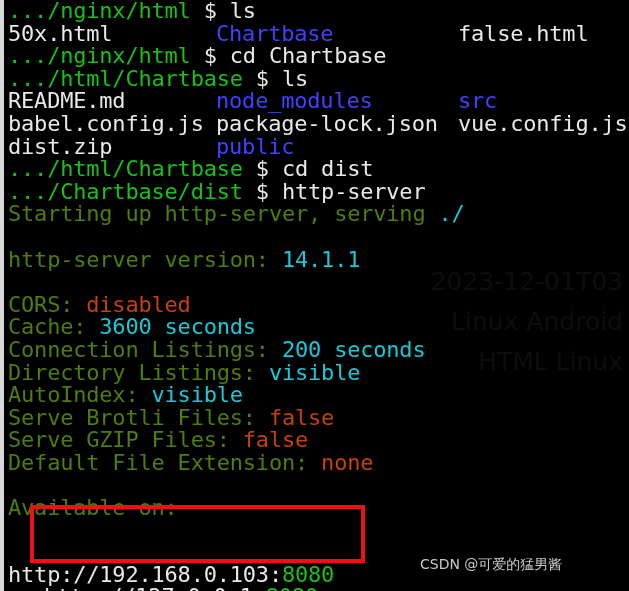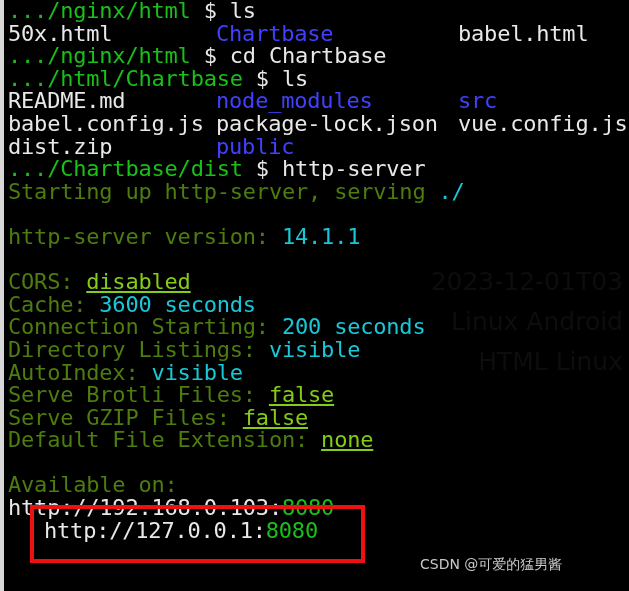--- a/index.html
+++ b/index.html
@@ -46,21 +46,21 @@
     padding-left: 8px;
     letter-spacing: -0.2px;
   }
   .line.blank { }
   
   .c-green  { color: #18c018; }
   .c-white  { color: #e8e8e8; }
   .c-blue   { color: #4040ff; }
   .c-yellow { color: #4d7c0f; }
   .c-cyan   { color: #18c8d8; }
-  .c-red    { color: #84cc16; text-decoration: underline; }
+  .c-red    { color: #c2410c; }
   .c-portgreen { color: #18c018; }
 
   
   .cols { position: relative; }
   .col1 { display: inline-block; width: 208px; }
   .col2 { display: inline-block; width: 242px; }
   .col3 { display: inline-block; }
 
   
   .annotation-box {
@@ -106,42 +106,43 @@
 <div id="terminal">
 
   <div class="edge-strip"></div>
 
   <div class="bg-watermark">2023-12-01T03
 Linux Android
 HTML  Linux</div>
 
   <div class="console" id="console">
       <div class="line"><span class="c-green">.../nginx/html</span><span class="c-white"> $ </span><span class="c-white">ls</span></div>
-      <div class="line cols"><span class="col1 c-white">50x.html</span><span class="col2 c-blue">Chartbase</span><span class="col3 c-white">babel.html</span></div>
+      <div class="line cols"><span class="col1 c-white">50x.html</span><span class="col2 c-blue">Chartbase</span><span class="col3 c-white">false.html</span></div>
       <div class="line"><span class="c-green">.../nginx/html</span><span class="c-white"> $ </span><span class="c-white">cd Chartbase</span></div>
       <div class="line"><span class="c-green">.../html/Chartbase</span><span class="c-white"> $ </span><span class="c-white">ls</span></div>
       <div class="line cols"><span class="col1 c-white">README.md</span><span class="col2 c-blue">node_modules</span><span class="col3 c-blue">src</span></div>
       <div class="line cols"><span class="col1 c-white">babel.config.js</span><span class="col2 c-white">package-lock.json</span><span class="col3 c-white">vue.config.js</span></div>
       <div class="line cols"><span class="col1 c-white">dist.zip</span><span class="col2 c-blue">public</span><span class="col3 c-white"></span></div>
+      <div class="line"><span class="c-green">.../html/Chartbase</span><span class="c-white"> $ </span><span class="c-white">cd dist</span></div>
       <div class="line"><span class="c-green">.../Chartbase/dist</span><span class="c-white"> $ </span><span class="c-white">http-server</span></div>
       <div class="line"><span class="c-yellow">Starting up http-server, serving </span><span class="c-cyan">./</span></div>
       <div class="line blank">&nbsp;</div>
       <div class="line"><span class="c-yellow">http-server version: </span><span class="c-cyan">14.1.1</span></div>
       <div class="line blank">&nbsp;</div>
       <div class="line"><span class="c-yellow">CORS: </span><span class="c-red">disabled</span></div>
       <div class="line"><span class="c-yellow">Cache: </span><span class="c-cyan">3600 seconds</span></div>
-      <div class="line"><span class="c-yellow">Connection Starting: </span><span class="c-cyan">200 seconds</span></div>
+      <div class="line"><span class="c-yellow">Connection Listings: </span><span class="c-cyan">200 seconds</span></div>
       <div class="line"><span class="c-yellow">Directory Listings: </span><span class="c-cyan">visible</span></div>
       <div class="line"><span class="c-yellow">AutoIndex: </span><span class="c-cyan">visible</span></div>
       <div class="line"><span class="c-yellow">Serve Brotli Files: </span><span class="c-red">false</span></div>
       <div class="line"><span class="c-yellow">Serve GZIP Files: </span><span class="c-red">false</span></div>
       <div class="line"><span class="c-yellow">Default File Extension: </span><span class="c-red">none</span></div>
       <div class="line blank">&nbsp;</div>
       <div class="line"><span class="c-yellow">Available on:</span></div>
-      <div class="line" style=""><span class="c-white">http://192.168.0.103:</span><span class="c-portgreen">8080</span></div>
+      <div class="line" style=" margin-top: 44px;"><span class="c-white">http://192.168.0.103:</span><span class="c-portgreen">8080</span></div>
       <div class="line" style="padding-left: 44px;"><span class="c-white">http://127.0.0.1:</span><span class="c-portgreen">8080</span></div>
     </div>
 
   <div class="annotation-box"></div>
 
   <div class="csdn-watermark">CSDN @可爱的猛男酱</div>
 
 </div>
 
 </body></html>

